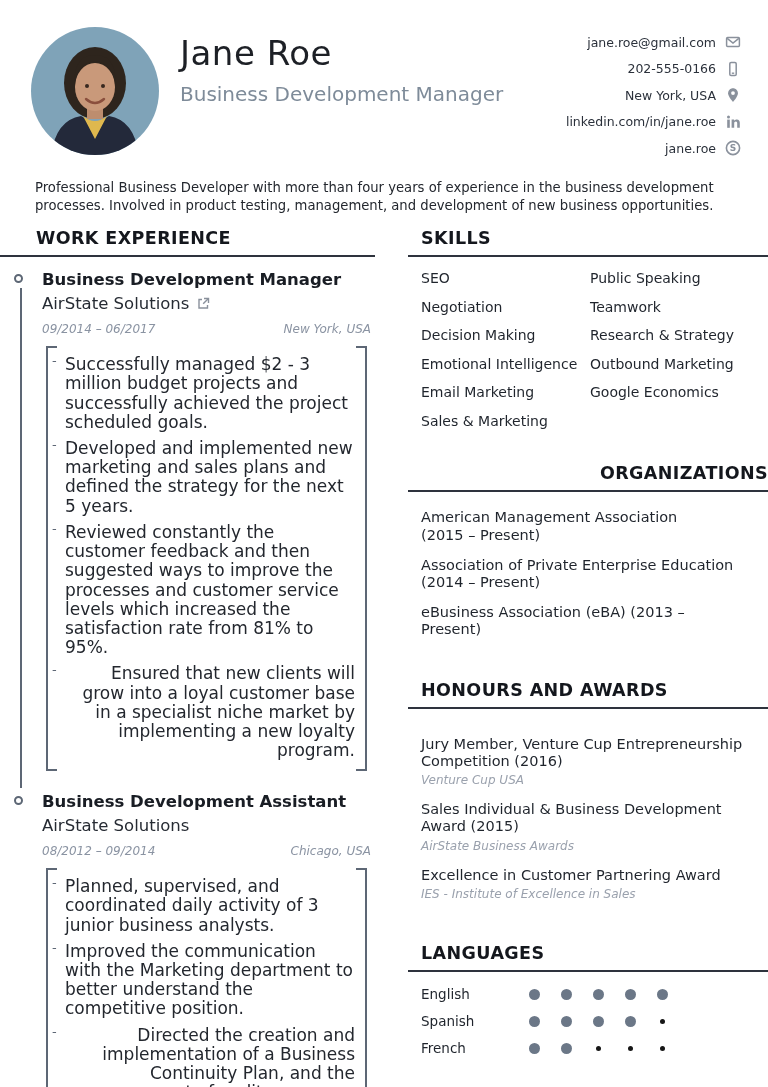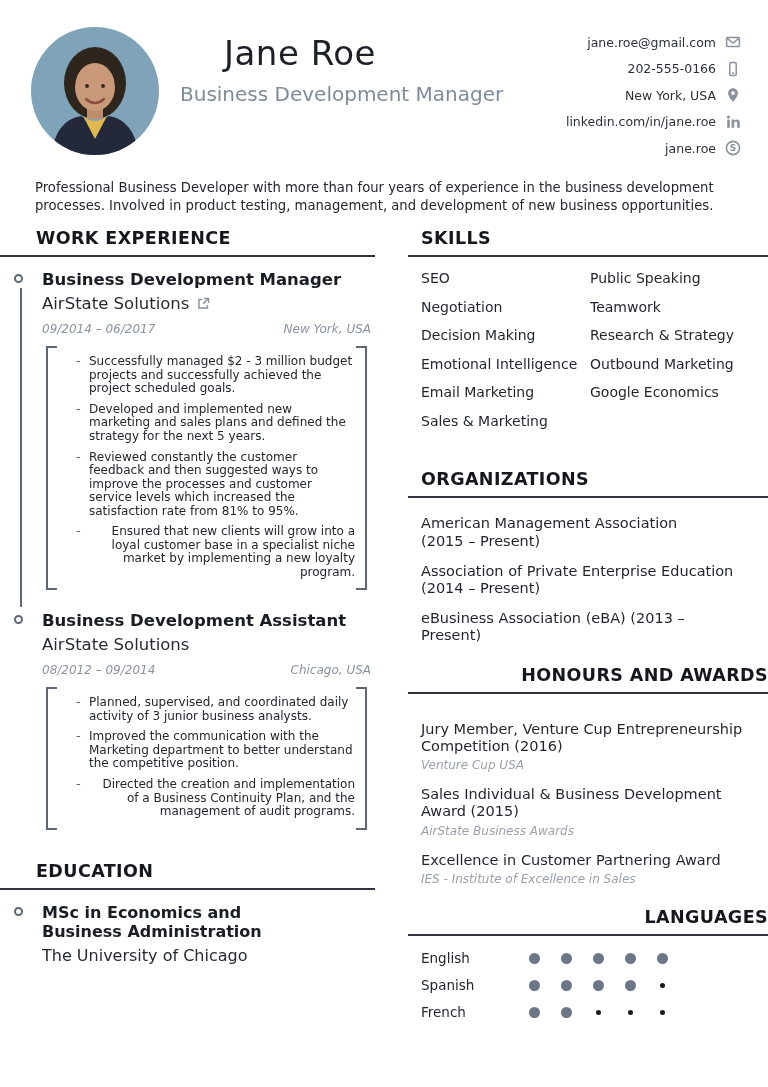--- a/index.html
+++ b/index.html
@@ -15,56 +15,56 @@
   *{margin:0;padding:0;box-sizing:border-box;}
   html,body{background:#ffffff;}
   .page{
     width:768px;height:1087px;background:#fff;position:relative;overflow:hidden;
     font-family:"DejaVu Sans","Liberation Sans",sans-serif;color:var(--ink);
   }
   
   .top{display:flex;padding:27px 27px 0 31px;}
   .photo{width:128px;height:128px;border-radius:50%;overflow:hidden;flex:none;}
   .idblock{margin-left:21px;padding-top:6px;}
-  .name{font-size:34px;font-weight:400;color:#1d2026;letter-spacing:.5px;margin-left:44px;}
+  .name{font-size:34px;font-weight:400;color:#1d2026;letter-spacing:.5px;}
   .subtitle{margin-top:9px;font-size:20px;color:var(--subtitle);}
   .contact{margin-left:auto;padding-top:2px;}
   .c-row{display:flex;justify-content:flex-end;align-items:center;height:26.5px;font-size:12.5px;color:#2b313b;}
   .c-icon{width:16px;height:16px;margin-left:9px;color:var(--icon);flex:none;display:flex;align-items:center;justify-content:center;}
   .c-icon svg{display:block;}
   
   .summary{margin-top:17px;padding:0 30px 0 35px;font-size:13.2px;line-height:1.4;color:#23272e;max-width:755px;}
   
   .cols{display:flex;margin-top:13px;align-items:flex-start;}
   .col-left{width:375px;flex:none;}
   .col-right{width:360px;margin-left:33px;flex:none;}
   h2.section{font-size:17.5px;font-weight:bold;color:#14171d;letter-spacing:.4px;
     border-bottom:2px solid var(--accent);padding-bottom:7px;}
   .col-left h2.section{padding-left:36px;}
   .col-right h2.section{padding-left:13px;}
   .gap-left{margin-top:31px;}
-  .gap-right-orgs{margin-top:28px;}
-  .gap-right{margin-top:21px;text-align:right;}
+  .gap-right-orgs{margin-top:22px;text-align:right;}
+  .gap-right{margin-top:42px;}
   
   .entry{position:relative;padding:0 4px 0 42px;margin-top:13px;}
   .ring{position:absolute;left:14px;top:4px;width:9px;height:9px;border:2.5px solid var(--timeline);
     border-radius:50%;background:#fff;z-index:2;}
   .tline{position:absolute;left:19.5px;top:18px;bottom:-17px;width:2px;background:var(--timeline);z-index:1;}
   .entry-title{font-size:16.5px;font-weight:bold;color:#191d24;line-height:1.2;}
   .company{font-size:16.5px;margin-top:4px;color:#262b33;display:flex;align-items:center;gap:8px;}
   .meta{display:flex;justify-content:space-between;margin-top:9px;font-size:12px;font-style:italic;color:var(--muted);}
   
   .bracket{position:relative;margin:10px 4px 0 4px;padding:9px 10px 11px 0;
     border-left:2px solid var(--timeline);border-right:2px solid var(--timeline);}
   .bracket::before,.bracket::after{content:"";position:absolute;left:0;right:0;height:2px;
     background:linear-gradient(to right,var(--timeline) 0 9px,transparent 9px calc(100% - 9px),var(--timeline) calc(100% - 9px) 100%);}
   .bracket::before{top:0;}
   .bracket::after{bottom:0;}
   .bracket ul{list-style:none;}
-  .bracket li{position:relative;padding-left:17px;font-size:12px;line-height:1.13;margin-bottom:7px;color:#23272e;margin-left:24px;}
+  .bracket li{position:relative;padding-left:17px;font-size:17px;line-height:1.13;margin-bottom:7px;color:#23272e;}
   .bracket li:last-child{margin-bottom:0;text-align:right;}
   .bracket li::before{content:"-";position:absolute;left:4px;top:-1px;color:var(--timeline);font-size:13px;}
   
   .degree{font-size:16px;font-weight:bold;line-height:1.22;max-width:280px;color:#191d24;}
   .school{font-size:16px;margin-top:4px;color:#262b33;}
   .edu-dates{margin-top:7px;font-size:12px;font-style:italic;color:var(--muted);}
   
   .skills{display:flex;padding:13px 13px 0 13px;}
   .skill-col{width:169px;}
   .skill-col + .skill-col{flex:1;}

